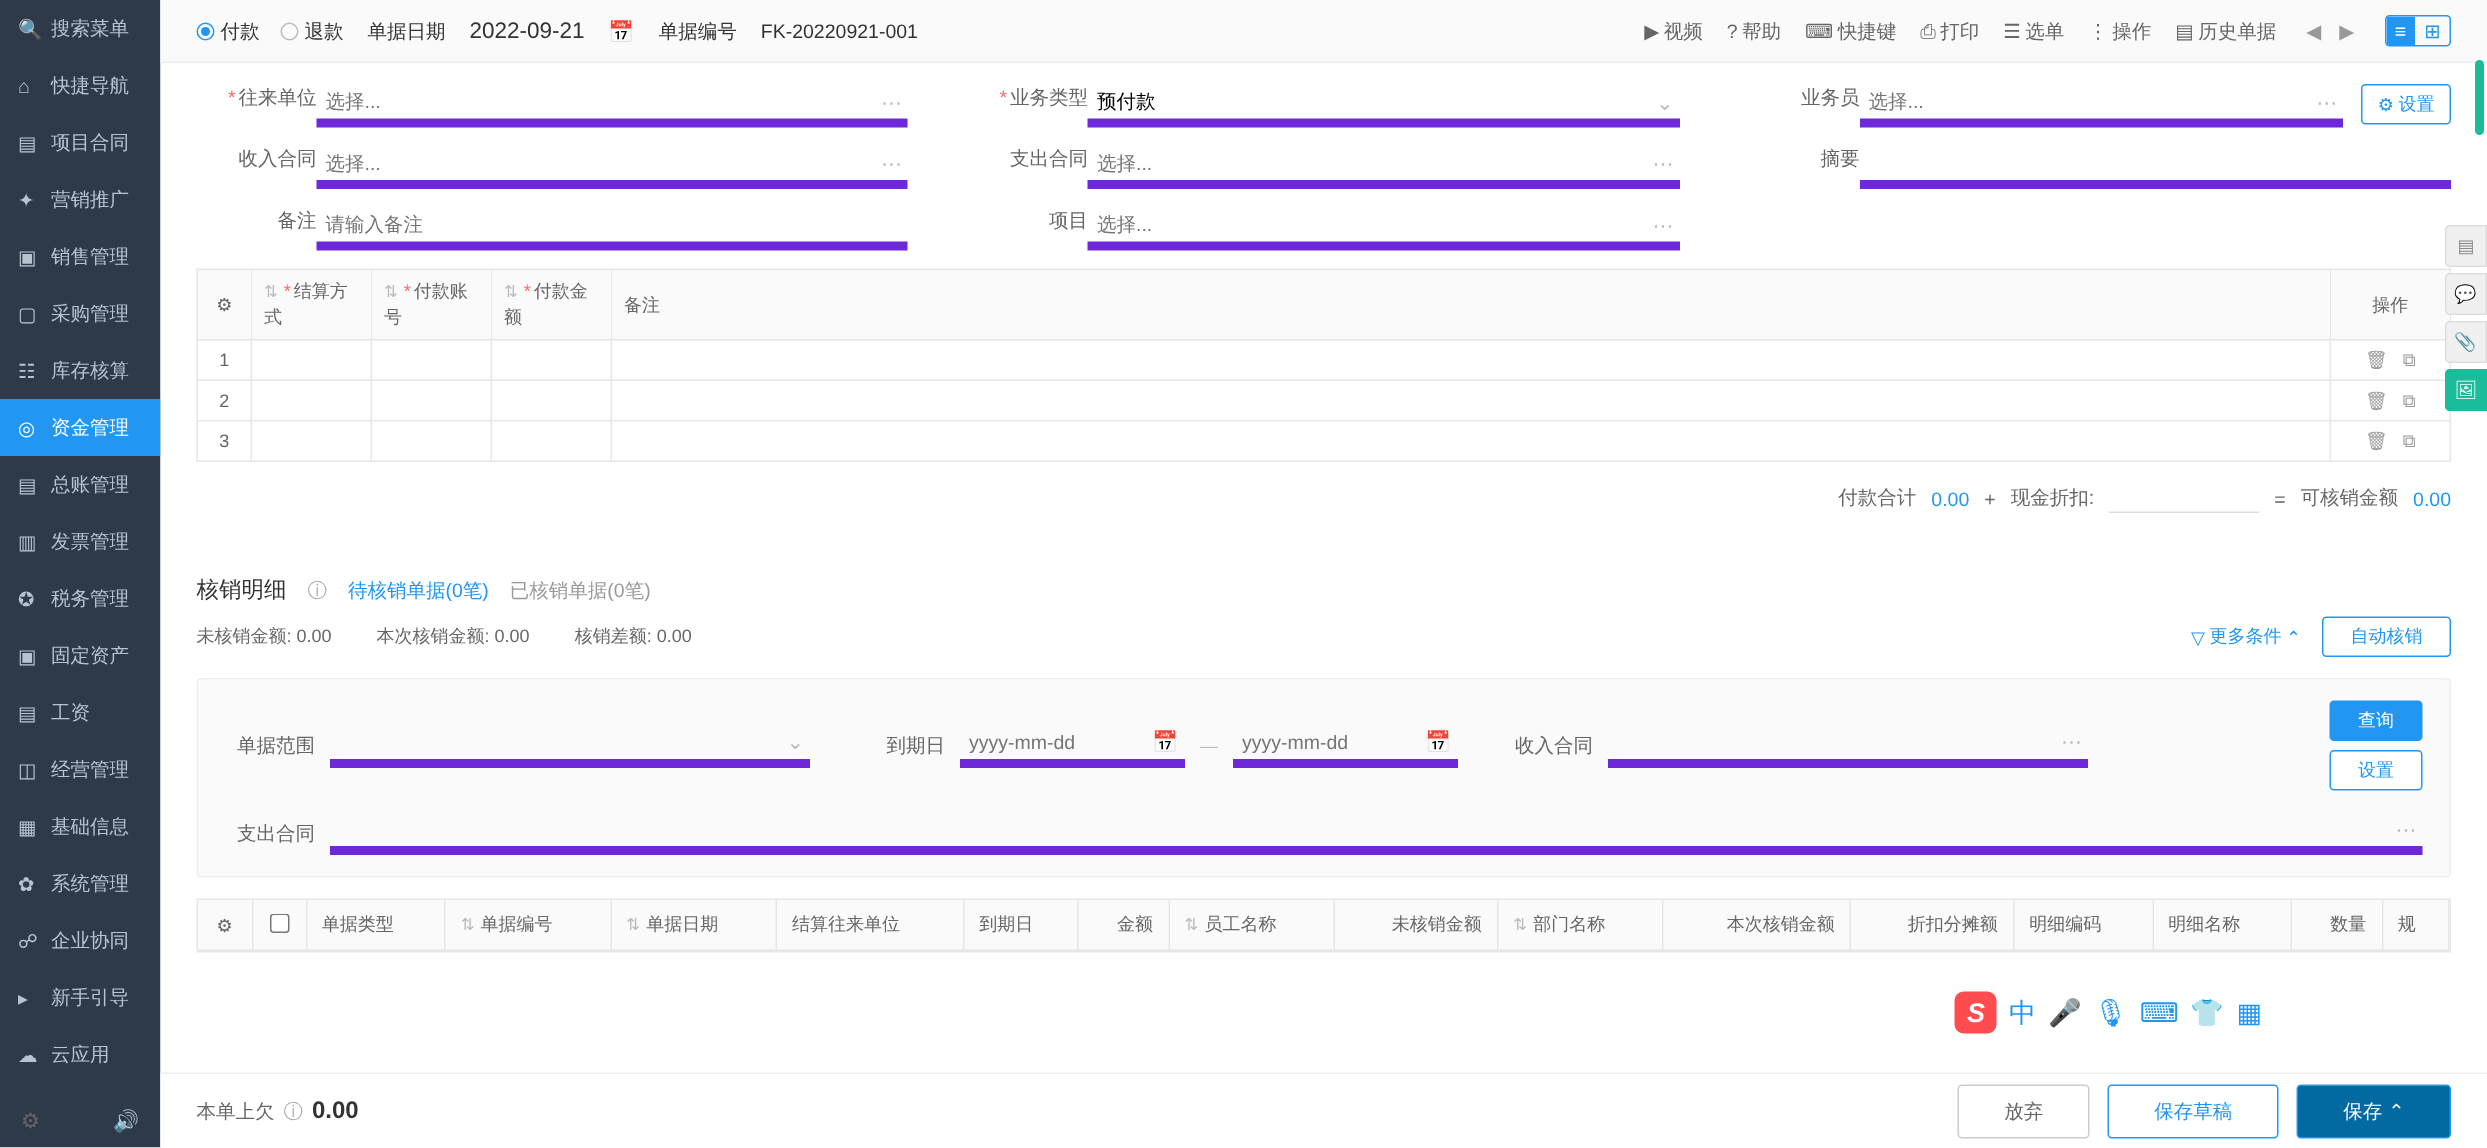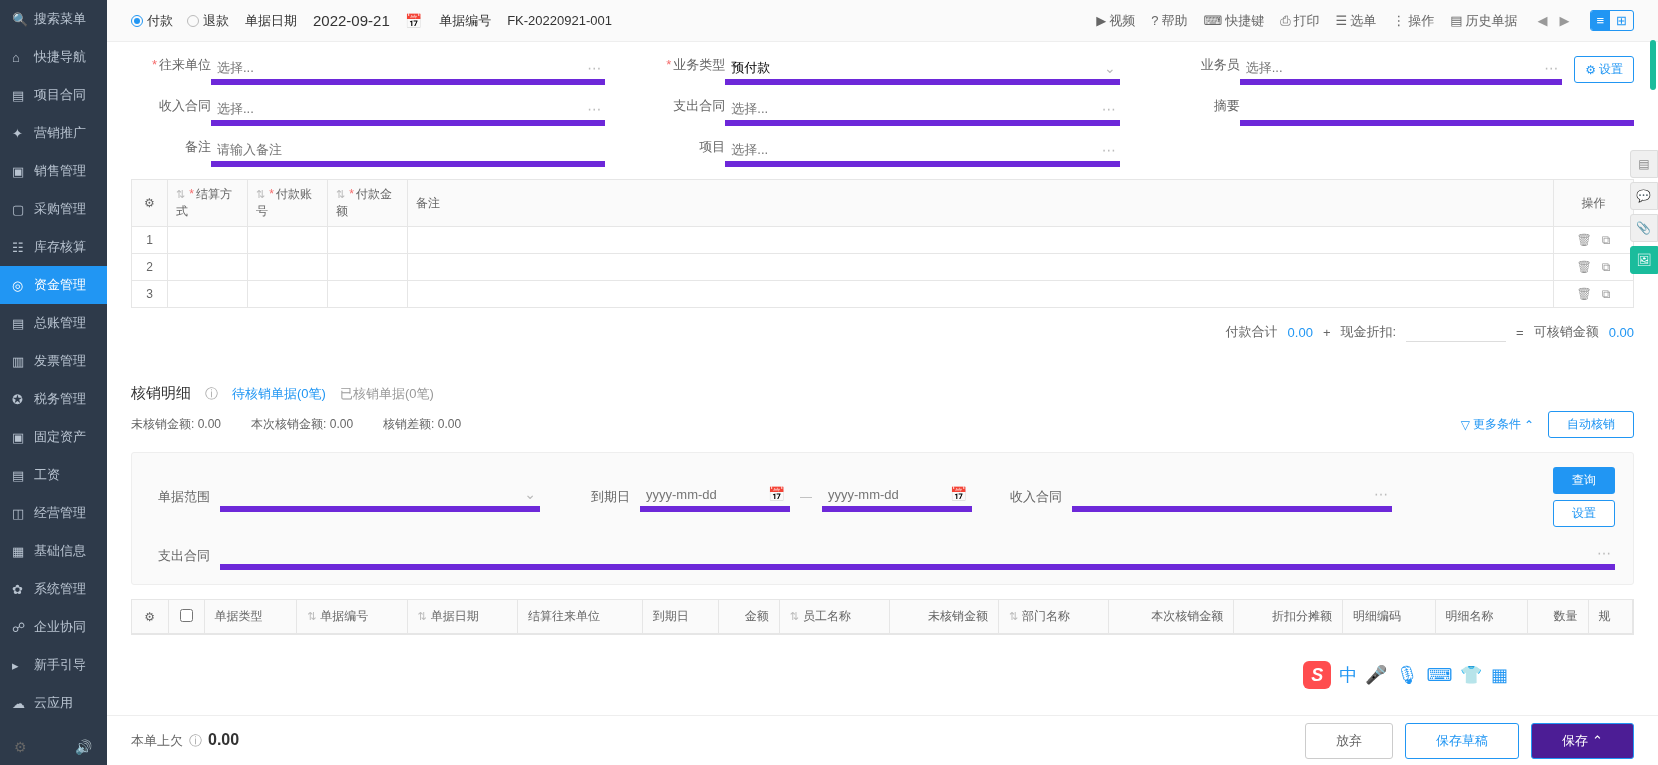--- a/index.html
+++ b/index.html
@@ -99,21 +99,21 @@
 .ime-bar .s-logo{ width:28px; height:28px; background:#ff4d4f; border-radius:6px; display:flex; align-items:center; justify-content:center; color:#fff; font-weight:bold; font-style:italic;}
 .ime-bar span{ color:#2196f3; cursor:pointer;}
 
 
 .footer { height: 50px; border-top: 1px solid #eee; display: flex; align-items: center; padding: 0 24px; gap: 16px; background: #fff; position: absolute; bottom: 0; left: 0; right: 0; }
 .footer-left { display: flex; align-items: baseline; gap: 6px; font-size: 13px; color: #666; }
 .footer-left .big-num { font-size: 16px; font-weight: bold; color: #333; }
 .footer-right { margin-left: auto; display: flex; gap: 12px; }
 .btn-lg { padding: 8px 30px; border-radius: 3px; cursor: pointer; font-size: 13px; border: 1px solid #ccc; background: #fff; color: #666; }
 .btn-lg.outline { border-color: #2196f3; color: #2196f3; }
-.btn-lg.primary { background: #4c1d95; color: #fff; border-color: #2196f3; display:flex; align-items:center; gap:4px;}
+.btn-lg.primary { background: #0369a1; color: #fff; border-color: #2196f3; display:flex; align-items:center; gap:4px;}
 
 
 .edge-tools { position: absolute; right: 0; top: 150px; display: flex; flex-direction: column; gap: 4px; z-index: 5; }
 .edge-tools div { width: 28px; height: 28px; background: #f0f0f0; border: 1px solid #ddd; display: flex; align-items: center; justify-content: center; color: #888; cursor: pointer; border-radius: 3px 0 0 3px; }
 .edge-tools div.active { background: #1abc9c; color: #fff; border-color:#1abc9c; }
 
 
 .vscroll { position: absolute; right: 2px; top: 40px; width: 6px; height: 50px; background:#1abc9c; border-radius:3px;}
 </style>
 </head>

